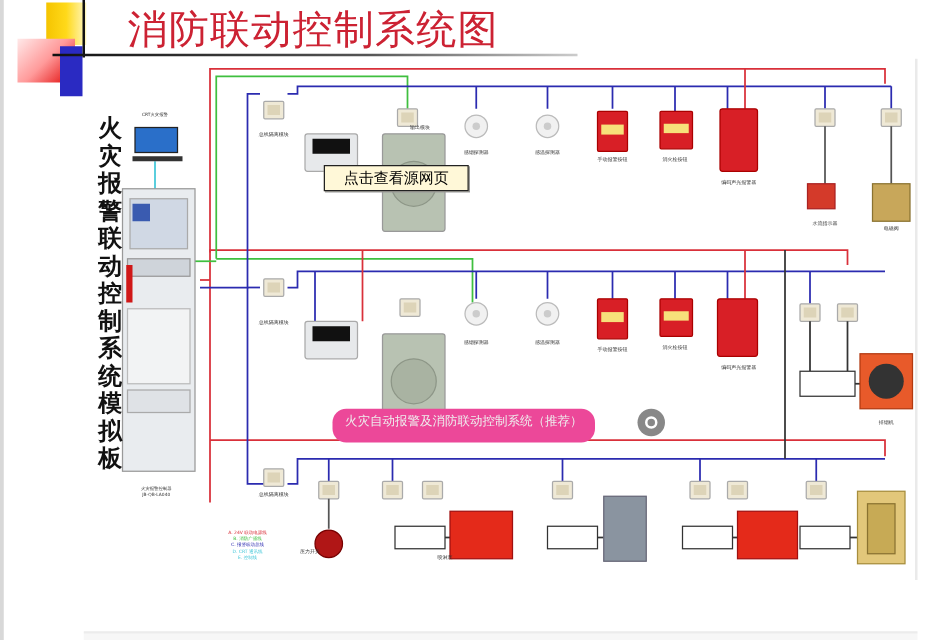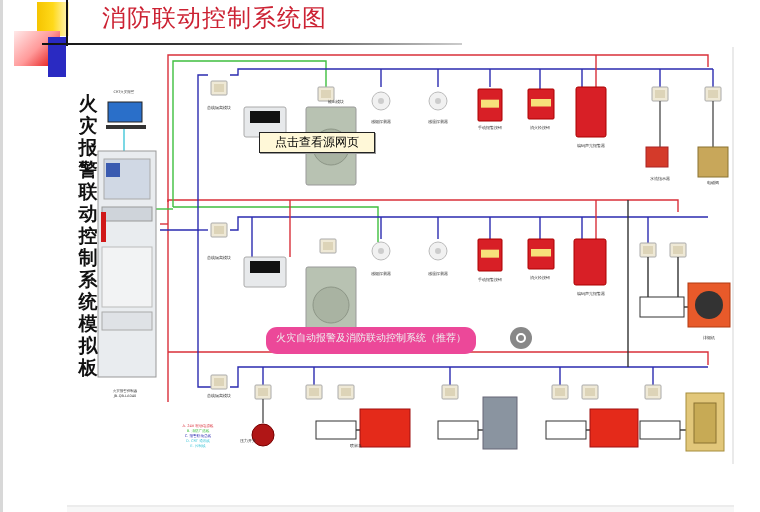--- a/index.html
+++ b/index.html
@@ -3,21 +3,21 @@
 <meta charset="utf-8">
 <style>
   html,body{margin:0;padding:0;}
   body{width:760px;height:512px;position:relative;background:#fff;overflow:hidden;font-family:"DejaVu Sans",sans-serif;}
   .leftbar{position:absolute;left:0;top:0;width:3px;height:512px;background:#d8d8d8;}
   .deco-yellow{position:absolute;left:37px;top:2px;width:32px;height:34px;background:linear-gradient(90deg,#f5c400 0%,#ffd91a 50%,#fff7c0 100%);}
   .deco-red{position:absolute;left:14px;top:31px;width:46px;height:35px;background:linear-gradient(135deg,#ffe9e9 0%,#ff9a9a 50%,#e00000 100%);}
   .deco-blue{position:absolute;left:48px;top:37px;width:18px;height:40px;background:#2a2ac2;}
   .vline{position:absolute;left:66px;top:0;width:2px;height:46px;background:#111;}
   .hline{position:absolute;left:42px;top:43px;width:420px;height:2px;background:linear-gradient(90deg,#111 0%,#555 60%,#ccc 100%);}
-  .title{position:absolute;left:102px;top:2px;font-family:"DejaVu Serif",serif;font-size:24px;color:#cc2233;letter-spacing:1px;}
+  .title{position:absolute;left:102px;top:2px;font-family:"DejaVu Serif",serif;font-size:32px;color:#cc2233;letter-spacing:1px;}
   .diagram{position:absolute;left:68px;top:47px;width:664px;height:417px;background:#fff;border-right:2px solid #eaeaea;}
   .sidetitle{position:absolute;left:76px;top:92px;width:24px;font-family:"DejaVu Sans",sans-serif;font-weight:bold;font-size:19px;line-height:22px;color:#111;text-align:center;}
   .popup{position:absolute;left:259px;top:132px;padding:1px 15px;border:1px solid #222;background:#fff8d8;font-size:12px;color:#000;white-space:nowrap;cursor:pointer;box-shadow:1px 1px 0 #999;}
   .caption{position:absolute;left:266px;top:327px;height:27px;padding:0 10px;border-radius:11px;background:#ec4899;color:#eee;font-size:10px;line-height:22px;white-space:nowrap;cursor:pointer;}
   .caption-btn{position:absolute;left:510px;top:327px;width:22px;height:22px;border-radius:50%;background:#888;}
   .caption-btn::after{content:"";position:absolute;left:6px;top:6px;width:6px;height:6px;border:2px solid #fff;border-radius:50%;}
   .bottomline{position:absolute;left:67px;top:505px;width:667px;height:2px;background:#ececec;}
   .bottomfill{position:absolute;left:67px;top:507px;width:667px;height:5px;background:#f7f7f7;}
 </style>
 </head>

